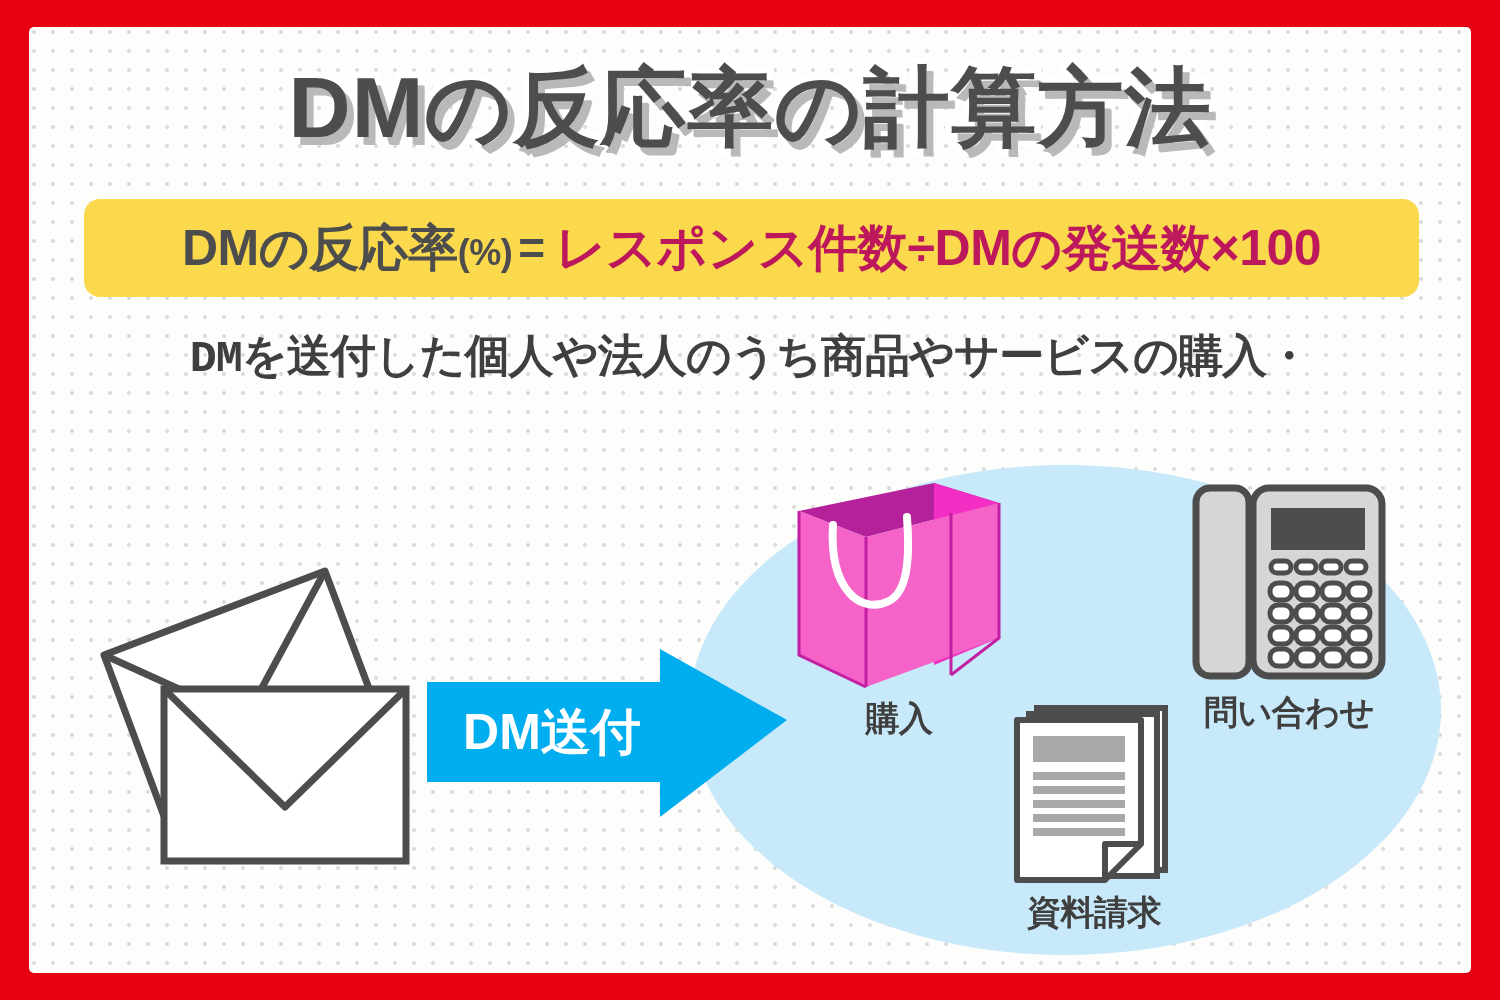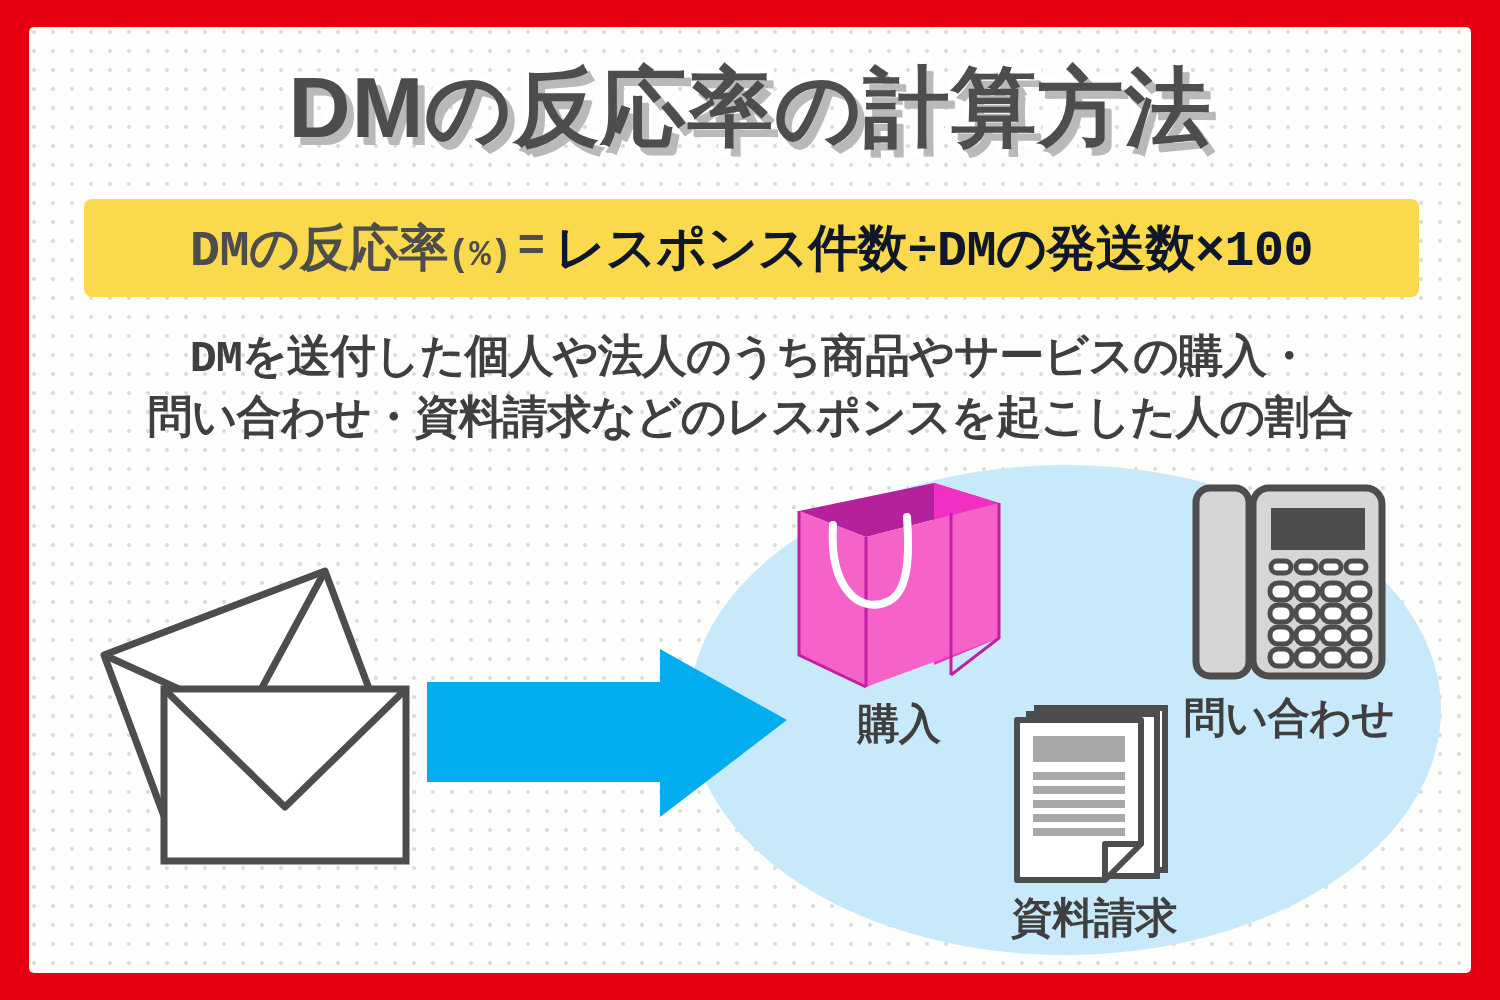--- a/index.html
+++ b/index.html
@@ -63,47 +63,46 @@
   }
 
   
   .formula-box {
     position: absolute;
     left: 55px;
     top: 172px;
     width: 1335px;
     height: 98px;
     background: #fbd94c;
-    border-radius: 8px;
+    border-radius: 16px;
     display: flex;
     align-items: center;
     justify-content: center;
     white-space: nowrap;
-    font-family: Liberation Mono, monospace;
   }
   .formula-left {
     font-size: 50px;
     font-weight: 900;
     color: #4d4d4d;
     letter-spacing: -0.5px;
   }
   .formula-left .pct {
     font-size: 36px;
     font-weight: 900;
   }
   .formula-eq {
     font-size: 46px;
     font-weight: 900;
     color: #4d4d4d;
     margin: 0 10px 0 6px;
   }
   .formula-right {
     font-size: 50px;
     font-weight: 900;
-    color: #0f172a;
+    color: #be185d;
     letter-spacing: -0.5px;
   }
 
   
   .desc {
     position: absolute;
     left: 0;
     top: 303px;
     width: 1442px;
     text-align: center;
@@ -159,21 +158,21 @@
     font-weight: 800;
     letter-spacing: 0px;
     white-space: nowrap;
   }
 
   
   .icon-block { position: absolute; }
   .icon-caption {
     text-align: center;
     color: #3f3f3f;
-    font-size: 42px;
+    font-size: 34px;
     font-weight: 800;
     letter-spacing: -0.5px;
     white-space: nowrap;
   }
 
   .bag-block  { left: 755px;  top: 448px; width: 230px; }
   .bag-block .icon-caption { margin-top: 6px; }
 
   .phone-block { left: 1120px; top: 455px; width: 280px; }
   .phone-block .icon-caption { margin-top: 8px; }
@@ -196,21 +195,20 @@
     </div>
 
     <div class="formula-box">
       <span class="formula-left"><span>DMの反応率</span><span class="pct">(%)</span></span>
       <span class="formula-eq">=</span>
       <span class="formula-right">レスポンス件数÷DMの発送数×100</span>
     </div>
 
     <div class="desc">
       <span class="line">DMを送付した個人や法人のうち商品やサービスの購入・</span>
-      <span class="line">問い合わせ・資料請求などのレスポンスを起こした人の割合</span>
     </div>
 
     <div class="blue-blob"></div>
 
     <div class="envelopes">
       <svg width="360" height="350" viewBox="0 0 360 350" aria-hidden="true">
 
         <g>
           <polygon points="35,128 256,44 320,215 99,300" fill="#ffffff" stroke="#4d4d4d" stroke-width="7" stroke-linejoin="round"></polygon>
           <polyline points="35,128 176,192 256,44" fill="none" stroke="#4d4d4d" stroke-width="7" stroke-linejoin="round"></polyline>
@@ -221,20 +219,21 @@
           <polyline points="95,162 216,280 337,162" fill="none" stroke="#4d4d4d" stroke-width="7" stroke-linejoin="round"></polyline>
         </g>
       </svg>
     </div>
 
     <div class="arrow">
       <svg width="400" height="200" viewBox="0 0 400 200" aria-hidden="true">
         <polygon points="33,63 266,63 266,30 393,101 266,198 266,163 33,163" fill="#00aeef"></polygon>
       </svg>
     </div>
+    <div class="arrow-label">DM送付</div>
 
     <div class="icon-block bag-block">
       <div class="icon-art">
         <svg width="216" height="215" viewBox="0 0 216 215" aria-hidden="true">
 
           <polygon points="8,36 143,8 208,28 75,62" fill="#b5219a"></polygon>
 
           <polygon points="143,8 208,28 208,163 143,190" fill="#f22ec4"></polygon>
 
           <polygon points="8,36 75,62 75,212 8,180" fill="#f563c8"></polygon>

